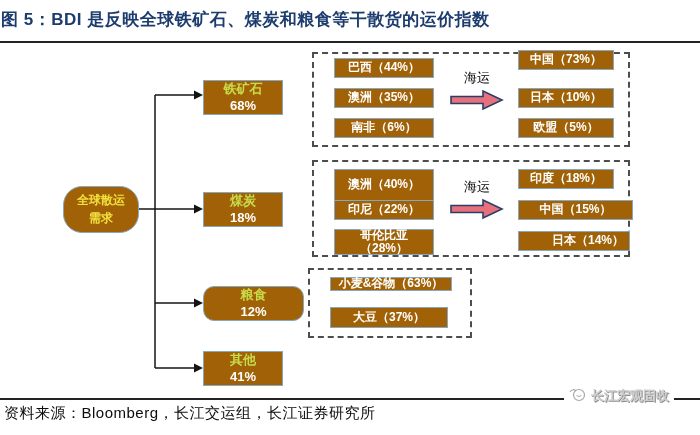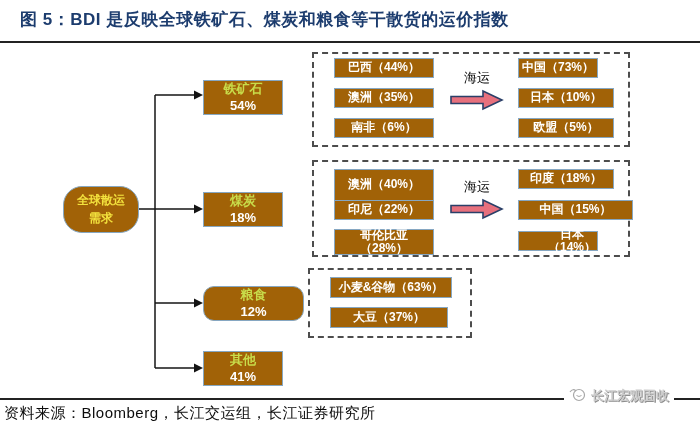--- a/index.html
+++ b/index.html
@@ -1,21 +1,21 @@
 <!DOCTYPE html>
 <html><head>
 <meta charset="utf-8">
 <style>
   html,body{margin:0;padding:0;background:#fff;}
   .canvas{
     position:relative;width:700px;height:435px;background:#ffffff;overflow:hidden;
     font-family:"Liberation Sans","DejaVu Sans",sans-serif;
   }
   .fig-title{
-    position:absolute;left:20px;top:8px;width:660px;
+    position:absolute;left:1px;top:8px;width:660px;
     font-size:17px;font-weight:bold;color:#1c3c6e;letter-spacing:0.5px;
   }
   .rule{position:absolute;left:0;width:700px;height:2px;background:#232323;}
   .title-rule{top:41px;}
   .footer-rule{top:398px;}
   .bluebox{
     position:absolute;background:#a16207;border:1px solid #86a7c2;box-sizing:border-box;
     color:#ffffff;display:flex;align-items:center;justify-content:center;
     text-align:center;font-weight:bold;
   }
@@ -63,21 +63,21 @@
       <polygon points="194,363.5 203,368 194,372.5"></polygon>
     </g>
   </svg>
 
   <div class="bluebox root" style="left:63px;top:186px;width:76px;height:47px;">全球散运
 需求</div>
 
   <div class="bluebox cat" style="left:203px;top:80px;width:80px;height:35px;">
     <div>
       <div class="name">铁矿石</div>
-      <div class="share">54%</div>
+      <div class="share">68%</div>
     </div>
   </div>
   <div class="bluebox cat" style="left:203px;top:192px;width:80px;height:35px;">
     <div>
       <div class="name">煤炭</div>
       <div class="share">18%</div>
     </div>
   </div>
   <div class="bluebox cat" style="left:203px;top:286px;width:101px;height:35px;border-radius:11px;">
     <div>
@@ -93,48 +93,48 @@
   </div>
 
   <div class="group" style="left:312px;top:52px;width:318px;height:95px;"></div>
   <div class="group" style="left:312px;top:160px;width:318px;height:97px;"></div>
   <div class="group" style="left:308px;top:268px;width:164px;height:70px;"></div>
 
   <div class="bluebox small" style="left:334px;top:58px;width:100px;height:20px;">巴西（44%）</div>
   <div class="bluebox small" style="left:334px;top:88px;width:100px;height:20px;">澳洲（35%）</div>
   <div class="bluebox small" style="left:334px;top:118px;width:100px;height:20px;">南非（6%）</div>
 
-  <div class="bluebox small" style="left:518px;top:58px;width:80px;height:20px;">中国（73%）</div>
+  <div class="bluebox small" style="left:518px;top:50px;width:96px;height:20px;">中国（73%）</div>
   <div class="bluebox small" style="left:518px;top:88px;width:96px;height:20px;">日本（10%）</div>
   <div class="bluebox small" style="left:518px;top:118px;width:96px;height:20px;">欧盟（5%）</div>
 
   <div class="ship" style="left:449px;top:69px;">
     <div class="lbl">海运</div>
     <svg width="54" height="22" viewBox="0 0 54 22">
       <polygon points="1,7.5 33,7.5 33,2 52,11 33,20 33,14.5 1,14.5" fill="#e7707d" stroke="#2a3f68" stroke-width="1.6"></polygon>
     </svg>
   </div>
 
   <div class="bluebox small" style="left:334px;top:169px;width:100px;height:32px;">澳洲（40%）</div>
   <div class="bluebox small" style="left:334px;top:200px;width:100px;height:20px;">印尼（22%）</div>
   <div class="bluebox small" style="left:334px;top:229px;width:100px;height:26px;">哥伦比亚
 （28%）</div>
 
   <div class="bluebox small" style="left:518px;top:169px;width:96px;height:20px;">印度（18%）</div>
   <div class="bluebox small" style="left:518px;top:200px;width:115px;height:20px;">中国（15%）</div>
-  <div class="bluebox small" style="left:518px;top:231px;width:80px;height:20px;padding-left:28px;">日本（14%）</div>
+  <div class="bluebox small" style="left:518px;top:231px;width:112px;height:20px;padding-left:28px;">日本（14%）</div>
 
   <div class="ship" style="left:449px;top:178px;">
     <div class="lbl">海运</div>
     <svg width="54" height="22" viewBox="0 0 54 22">
       <polygon points="1,7.5 33,7.5 33,2 52,11 33,20 33,14.5 1,14.5" fill="#e7707d" stroke="#2a3f68" stroke-width="1.6"></polygon>
     </svg>
   </div>
 
-  <div class="bluebox small" style="left:330px;top:277px;width:122px;height:21px;">小麦&amp;谷物（63%）</div>
+  <div class="bluebox small" style="left:330px;top:277px;width:122px;height:14px;">小麦&amp;谷物（63%）</div>
   <div class="bluebox small" style="left:330px;top:307px;width:118px;height:21px;">大豆（37%）</div>
 
   <div class="rule footer-rule"></div>
   <div class="wm">
     <svg width="17" height="15" viewBox="0 0 17 15">
       <circle cx="10" cy="8" r="5.5" fill="none" stroke="#a8a8a8" stroke-width="1.2"></circle>
       <path d="M1 5 Q4 1 7 4" fill="none" stroke="#a8a8a8" stroke-width="1.2"></path>
       <path d="M7.5 8.5 Q10 10.5 12.5 8.5" fill="none" stroke="#a8a8a8" stroke-width="1"></path>
     </svg>
     <span class="wm-text">长江宏观固收</span>

